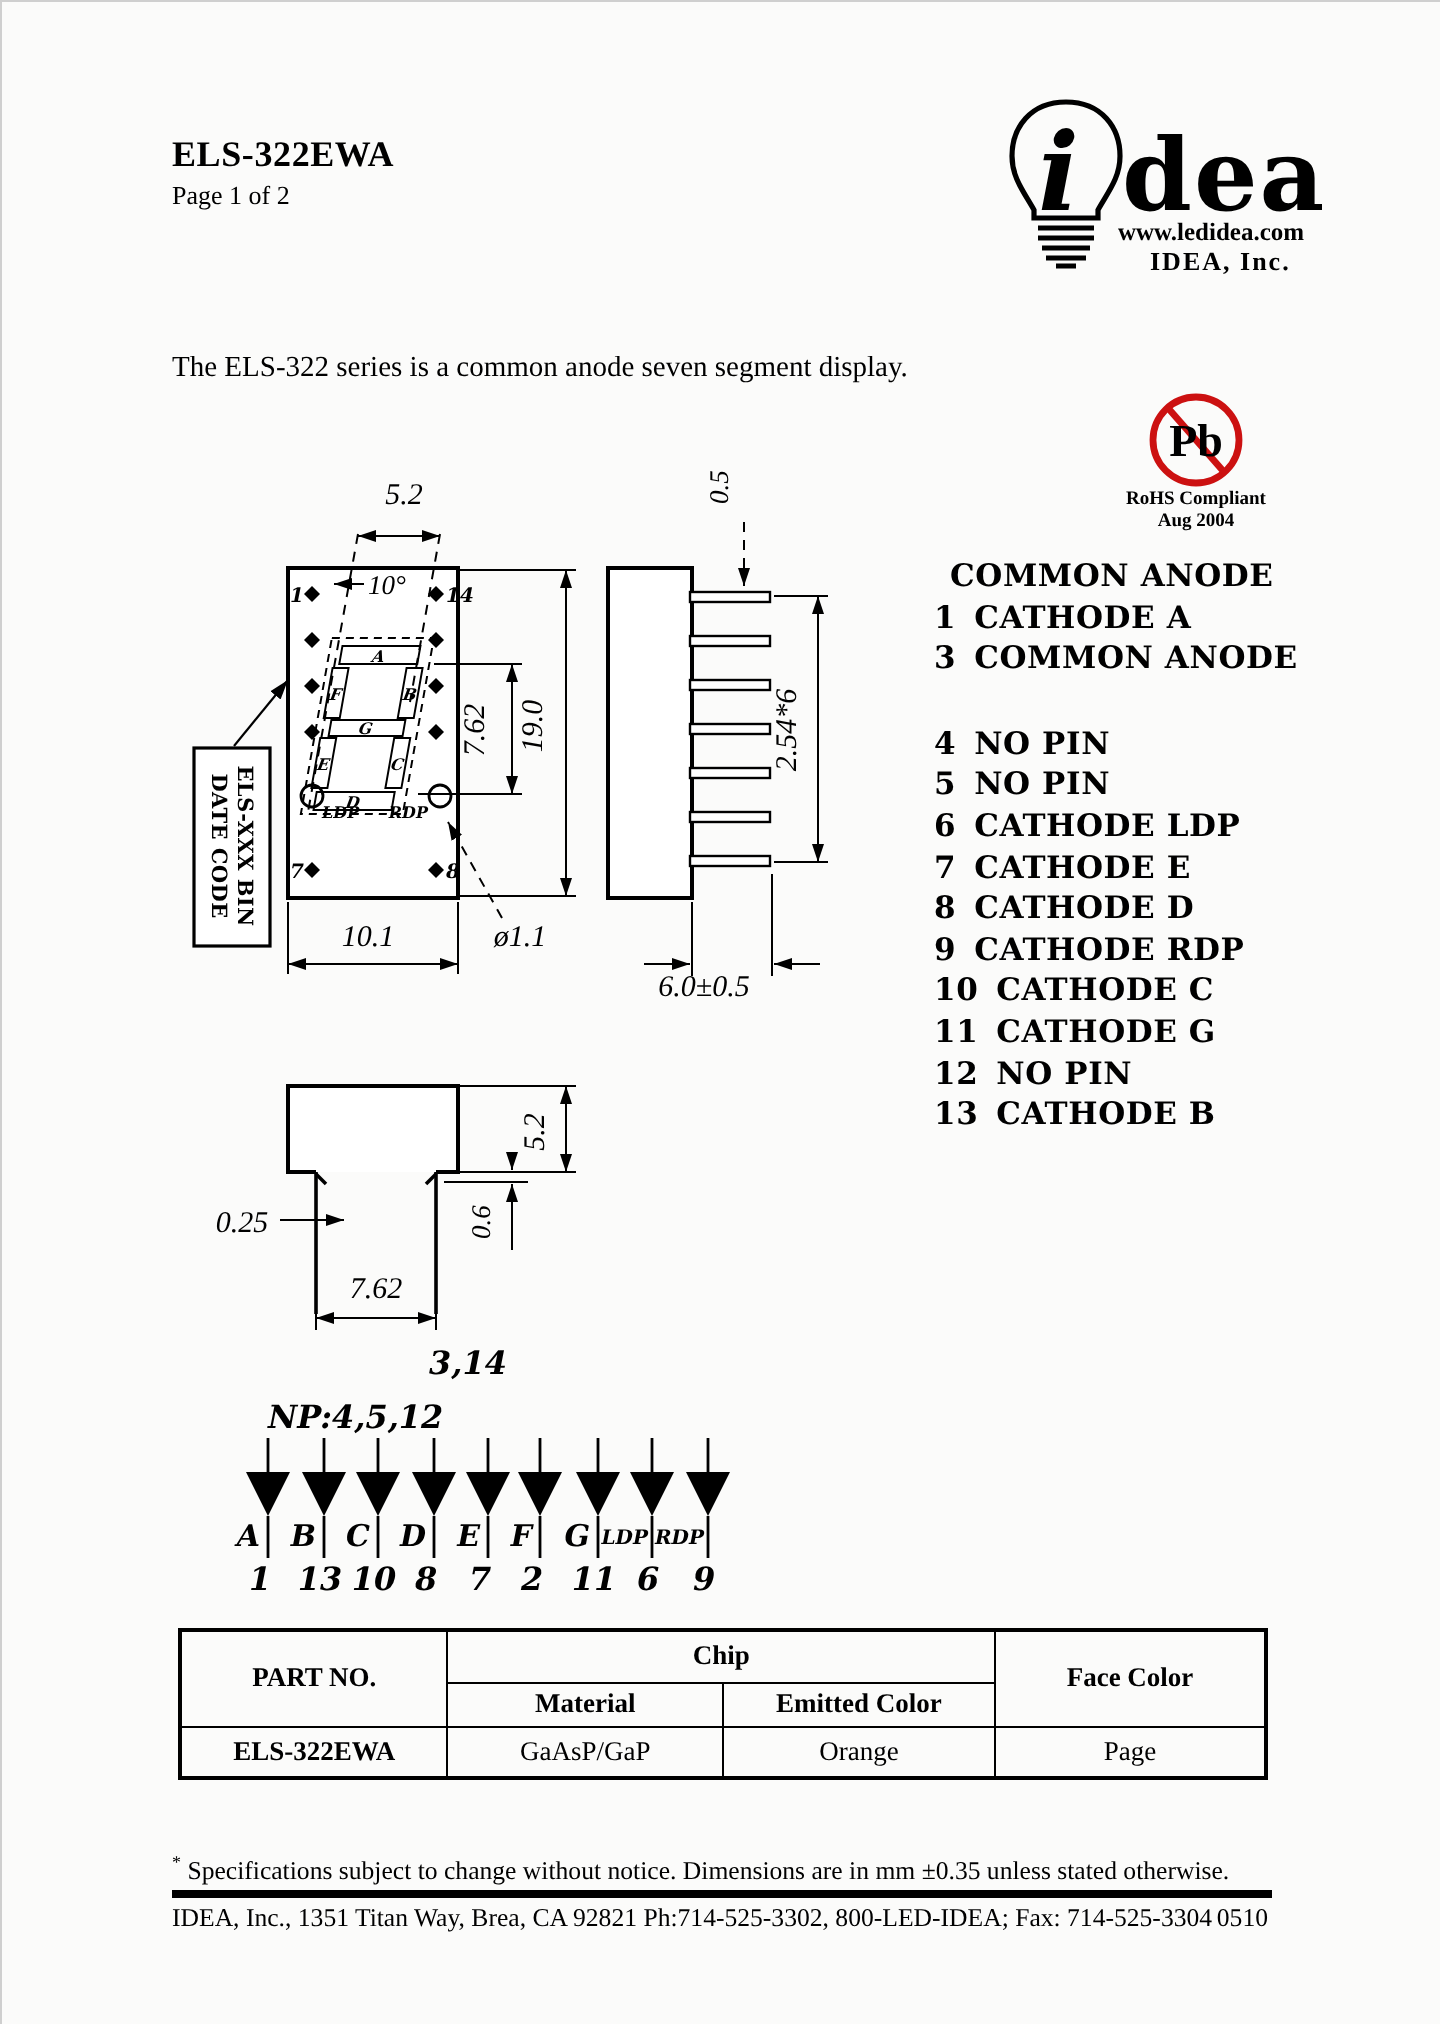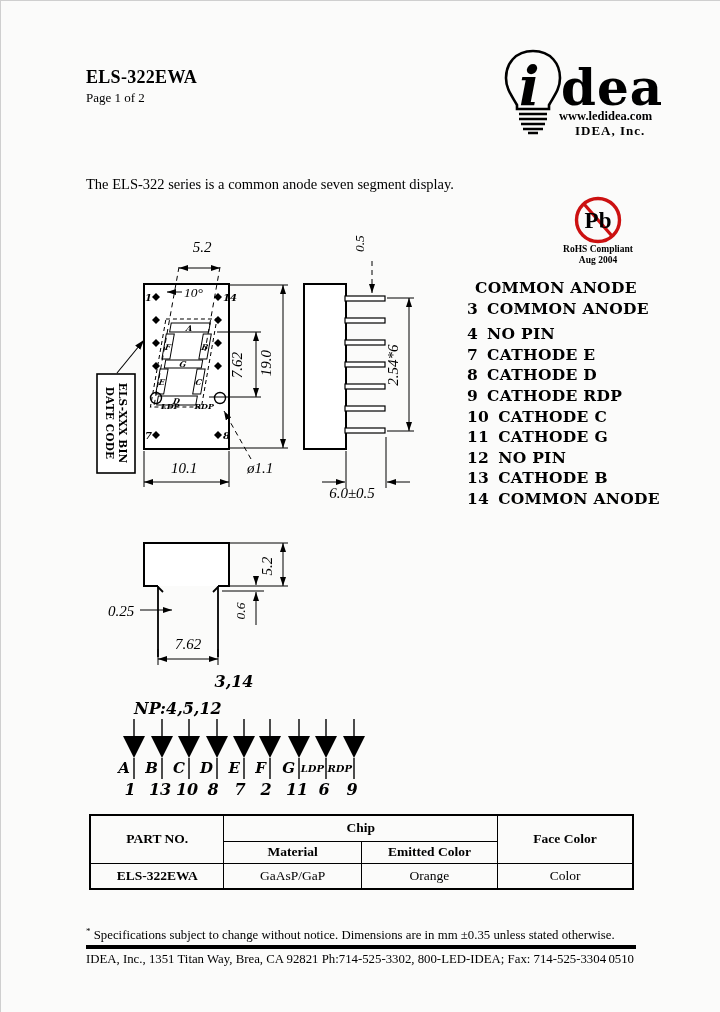--- a/index.html
+++ b/index.html
@@ -16,21 +16,21 @@
 
   .intro { left:85px; top:175px; font-size:14.5px; }
 
   .pinlist {
     left:466px; top:277px; width:200px;
     font-family:"DejaVu Serif", serif; font-weight:bold;
     font-size:15.5px; line-height:20.6px; letter-spacing:0.3px; white-space:nowrap;
   }
   .pinlist .hdr { padding-left:8px; }
   .pinlist .fn  { margin-left:9px; }
-  .pinlist .gap { margin-bottom:5px; }
+  .pinlist .gap { margin-bottom:22px; }
 
   svg text { fill:#000; }
   .dim   { font-family:"Liberation Serif", serif; font-style:italic; font-size:15px; }
   .dimS  { font-family:"Liberation Serif", serif; font-style:italic; font-size:13.5px; }
   .seglt { font-family:"DejaVu Serif", serif; font-style:italic; font-weight:bold; font-size:8px; }
   .pinno { font-family:"DejaVu Serif", serif; font-style:italic; font-weight:bold; font-size:10px; }
   .boxlb { font-family:"DejaVu Serif", serif; font-weight:bold; font-size:10.5px; letter-spacing:0.2px; }
   .schA  { font-family:"DejaVu Serif", serif; font-style:italic; font-weight:bold; font-size:15px; }
   .schB  { font-family:"DejaVu Serif", serif; font-style:italic; font-weight:bold; font-size:10px; }
   .schN  { font-family:"DejaVu Serif", serif; font-style:italic; font-weight:bold; font-size:16px; }
@@ -62,30 +62,32 @@
 
 <div class="page">
 
   <div class="abs doc-title">ELS-322EWA</div>
   <div class="abs doc-page">Page 1 of 2</div>
 
   <div class="abs intro">The ELS-322 series is a common anode seven segment display.</div>
 
   <div class="abs pinlist">
     <div class="hdr">COMMON ANODE</div>
+    <div><span>1</span><span class="fn">CATHODE A</span></div>
     <div class="gap"><span>3</span><span class="fn">COMMON ANODE</span></div>
     <div><span>4</span><span class="fn">NO PIN</span></div>
+    <div><span>5</span><span class="fn">NO PIN</span></div>
+    <div><span>6</span><span class="fn">CATHODE LDP</span></div>
     <div><span>7</span><span class="fn">CATHODE E</span></div>
     <div><span>8</span><span class="fn">CATHODE D</span></div>
     <div><span>9</span><span class="fn">CATHODE RDP</span></div>
     <div><span>10</span><span class="fn">CATHODE C</span></div>
     <div><span>11</span><span class="fn">CATHODE G</span></div>
     <div><span>12</span><span class="fn">NO PIN</span></div>
     <div><span>13</span><span class="fn">CATHODE B</span></div>
-    <div><span>14</span><span class="fn">COMMON ANODE</span></div>
   </div>
 
   <svg class="abs" style="left:0;top:0" width="720" height="1012" viewBox="0 0 720 1012">
     <defs>
       <marker id="ma" viewBox="0 0 10 6" refX="9" refY="3" markerWidth="10" markerHeight="7" orient="auto-start-reverse">
           <path d="M0,0 L9,3 L0,6 Z" fill="#000"></path>
         </marker>
     </defs>
 
     <g stroke="#000" fill="none" stroke-width="2.6">
@@ -339,21 +341,21 @@
       <th rowspan="2" style="width:136px">Face Color</th>
     </tr>
     <tr class="rh2">
       <th style="width:138px">Material</th>
       <th style="width:137px">Emitted Color</th>
     </tr>
     <tr class="rh3">
       <td class="partcell">ELS-322EWA</td>
       <td>GaAsP/GaP</td>
       <td>Orange</td>
-      <td>Color</td>
+      <td>Page</td>
     </tr>
   </tbody>
     </table>
 
   <div class="abs note"><sup>*</sup> <span>Specifications subject to change without notice. Dimensions are in mm ±0.35 unless stated otherwise.</span></div>
   <div class="abs rule"></div>
   <div class="abs addr">
     <span>IDEA, Inc., 1351 Titan Way, Brea, CA 92821 Ph:714-525-3302, 800-LED-IDEA; Fax: 714-525-3304</span>
     <span>0510</span>
   </div>

